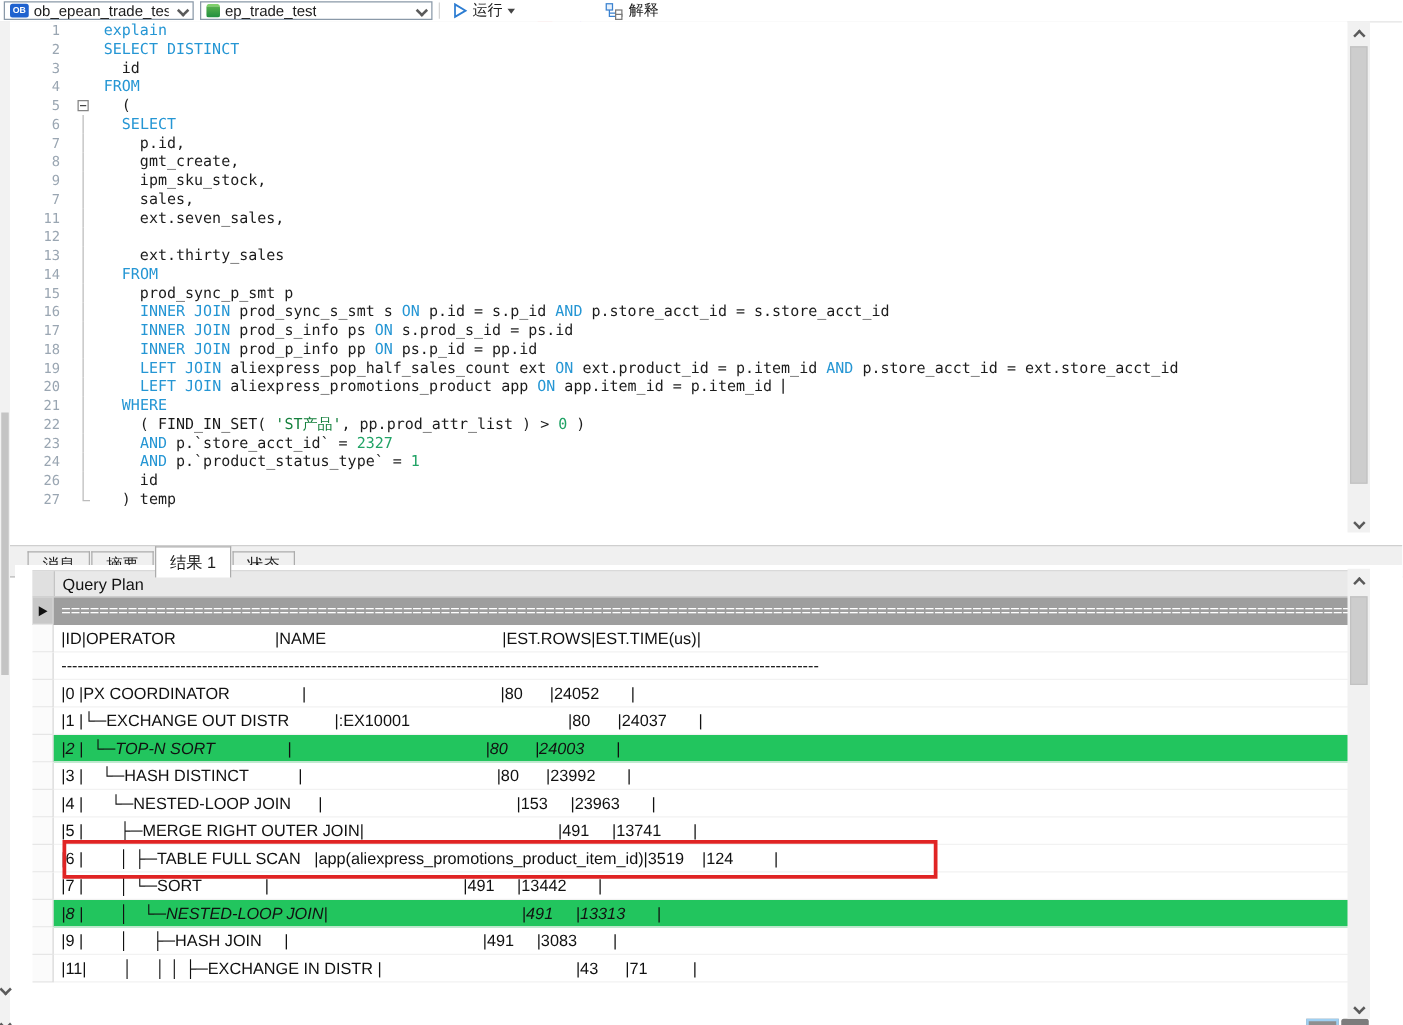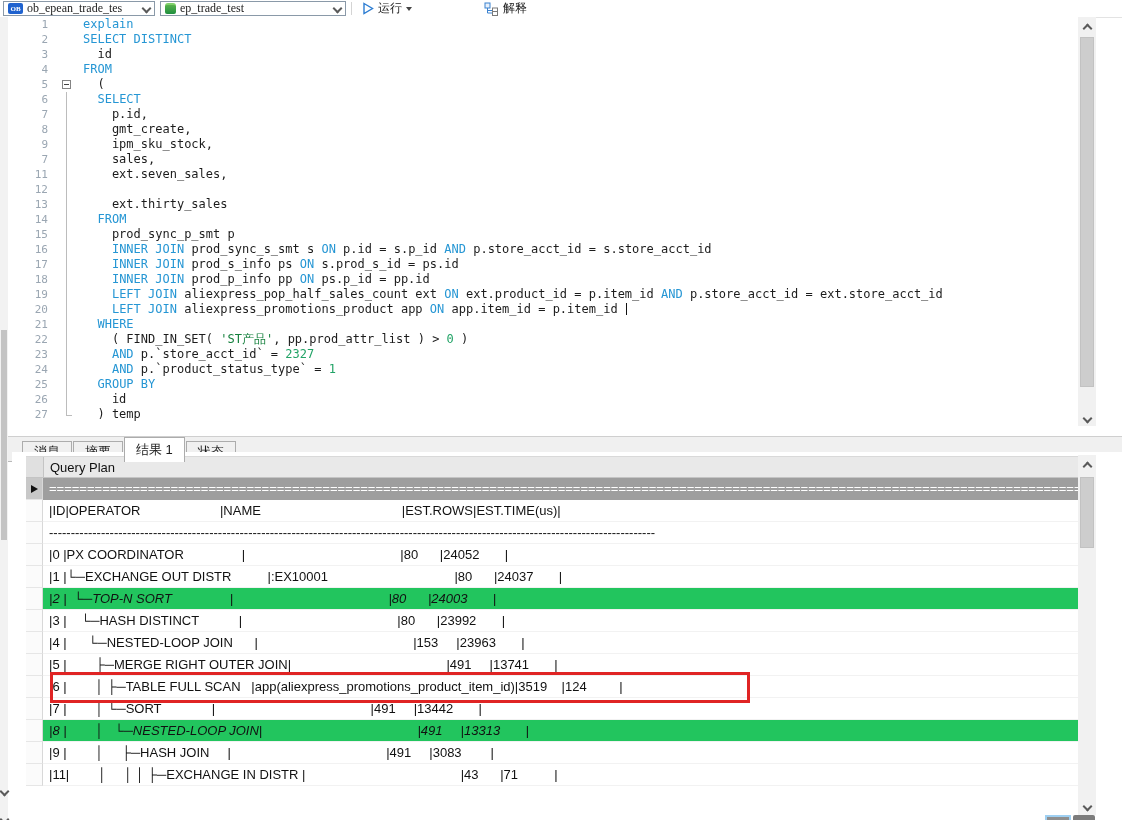--- a/index.html
+++ b/index.html
@@ -2,21 +2,21 @@
 <html><head>
 <meta charset="utf-8">
 <style>
   html,body{margin:0;padding:0;background:#fff;}
   #root{position:relative;width:1122px;height:820px;overflow:hidden;
         font-family:"Liberation Sans","DejaVu Sans",sans-serif;font-size:12px;color:#1c1c1c;
         background:#fff;}
 
   
   .toolbar{position:absolute;left:0;top:0;width:1122px;height:17px;background:#fff;
-           border-bottom:1px solid #e3e3e3;display:flex;align-items:center;font-family:Liberation Serif, serif;}
+           border-bottom:1px solid #e3e3e3;display:flex;align-items:center;}
   .combo{height:15px;background:#fff;border:1px solid #8a99a8;display:flex;align-items:center;
          gap:4px;padding:0 4px;box-sizing:border-box;}
   .combo .val{white-space:nowrap;overflow:hidden;}
   .combo .spacer{flex:1;}
   .ob-badge{width:15px;height:11px;background:#1f62cf;color:#fff;font-size:7px;font-weight:bold;
             display:flex;align-items:center;justify-content:center;border-radius:2px;flex:none;}
   .db-icon{width:11px;height:11px;background:linear-gradient(#58b14c,#1f8f3f);border-radius:3px 3px 2px 2px;
            border-top:2px solid #7fd06a;box-sizing:border-box;flex:none;}
   .chev{width:5px;height:5px;border-right:2px solid #5a5a5a;border-bottom:2px solid #5a5a5a;flex:none;}
   .chev.down{transform:rotate(45deg);}
@@ -285,27 +285,20 @@
         <span class="code"><span class="seg-pl">    </span><span class="seg-kw">AND</span><span class="seg-pl"> p.`store_acct_id` = </span><span class="seg-num">2327</span></span>
       </div>
       <div class="eline">
         <span class="ln">24</span>
         <span class="fold">
           <span class="fold-line"></span>
         </span>
         <span class="code"><span class="seg-pl">    </span><span class="seg-kw">AND</span><span class="seg-pl"> p.`product_status_type` = </span><span class="seg-num">1</span></span>
       </div>
       <div class="eline">
-        <span class="ln">25</span>
-        <span class="fold">
-          <span class="fold-line"></span>
-        </span>
-        <span class="code"><span class="seg-pl">  </span><span class="seg-kw">GROUP BY</span></span>
-      </div>
-      <div class="eline">
         <span class="ln">26</span>
         <span class="fold">
           <span class="fold-line"></span>
         </span>
         <span class="code"><span class="seg-pl">    id</span></span>
       </div>
       <div class="eline">
         <span class="ln">27</span>
         <span class="fold">
           <span class="fold-end-v"></span>

